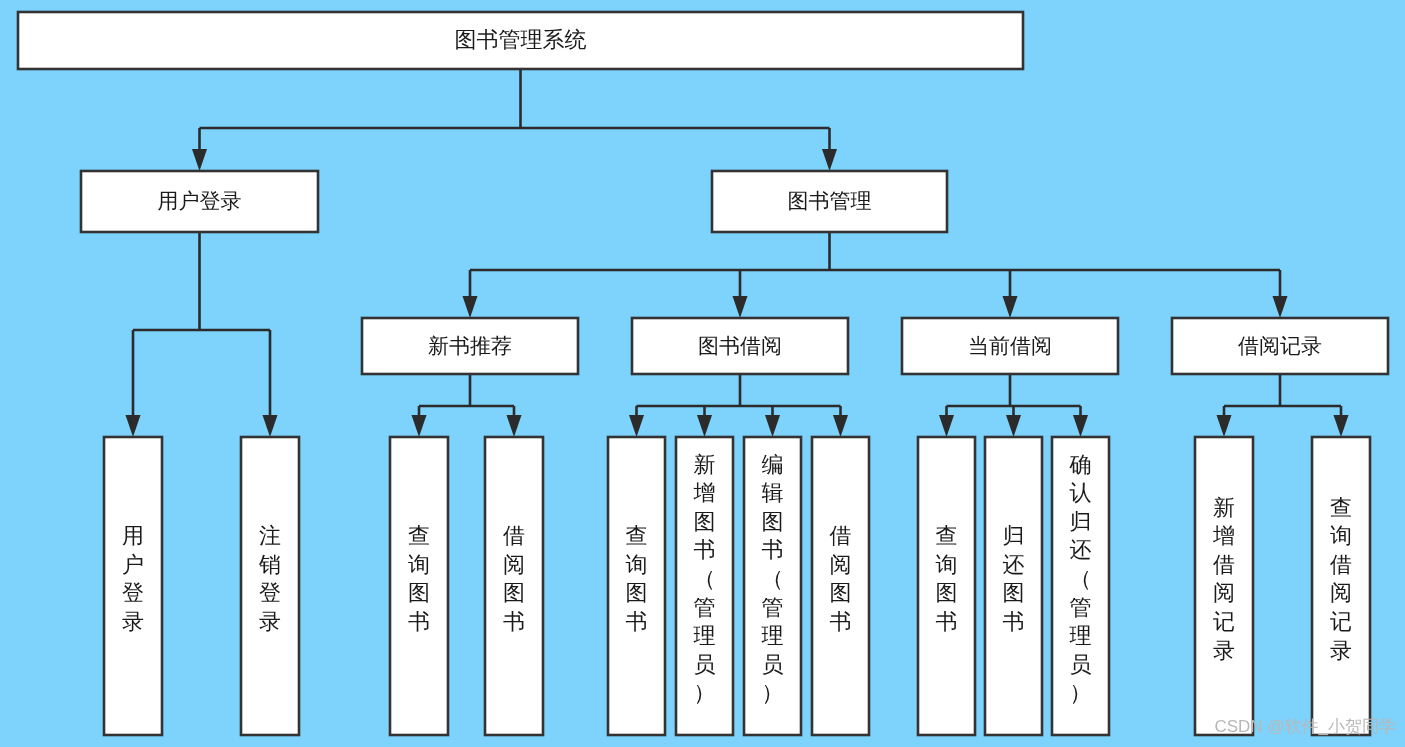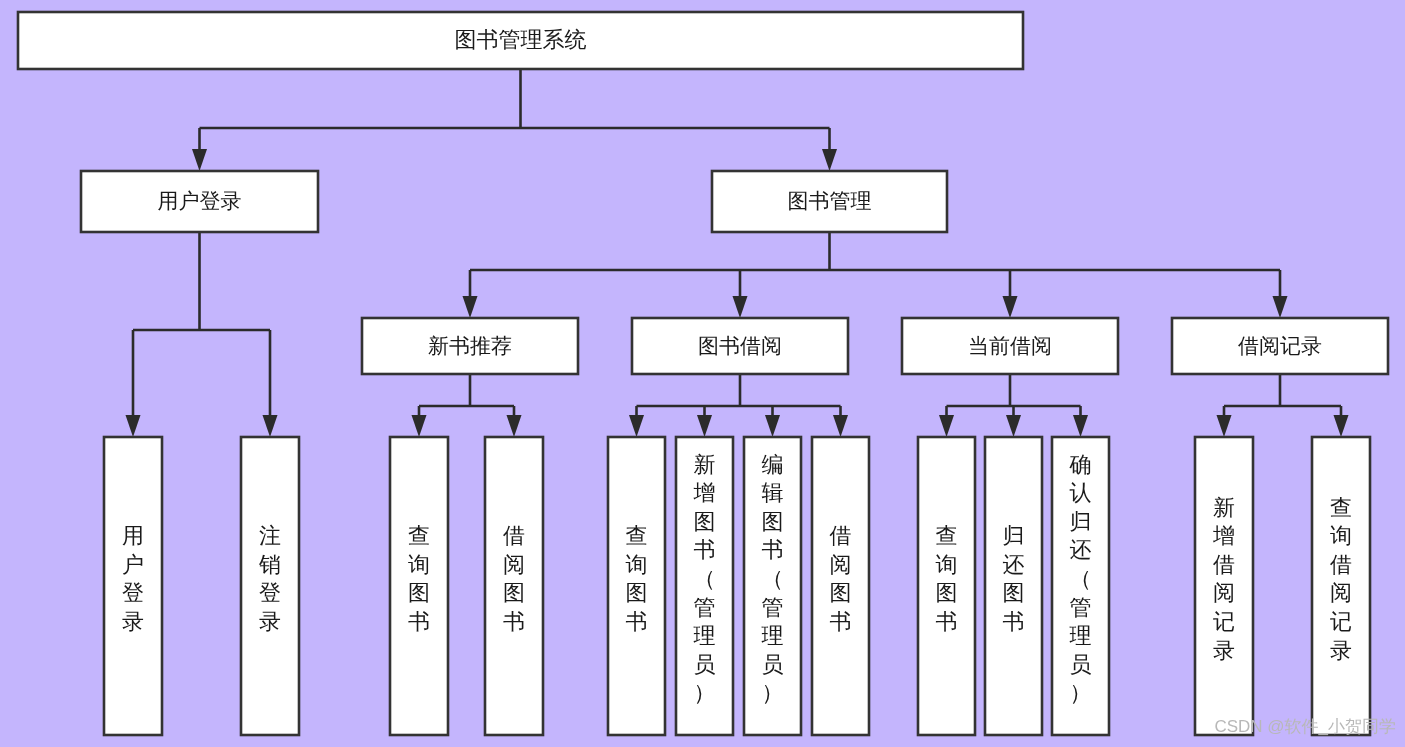--- a/index.html
+++ b/index.html
@@ -8,21 +8,21 @@
     padding: 0;
     background: #ffffff;
   }
   body {
     font-family: "Liberation Sans", "DejaVu Sans", sans-serif;
   }
   #diagram-root {
     position: relative;
     width: 1405px;
     height: 747px;
-    background: #c4b5fd;
+    background: #7dd3fc;
     overflow: hidden;
   }
   svg#tree-svg {
     position: absolute;
     top: 0;
     left: 0;
     width: 1405px;
     height: 747px;
     display: block;
   }

